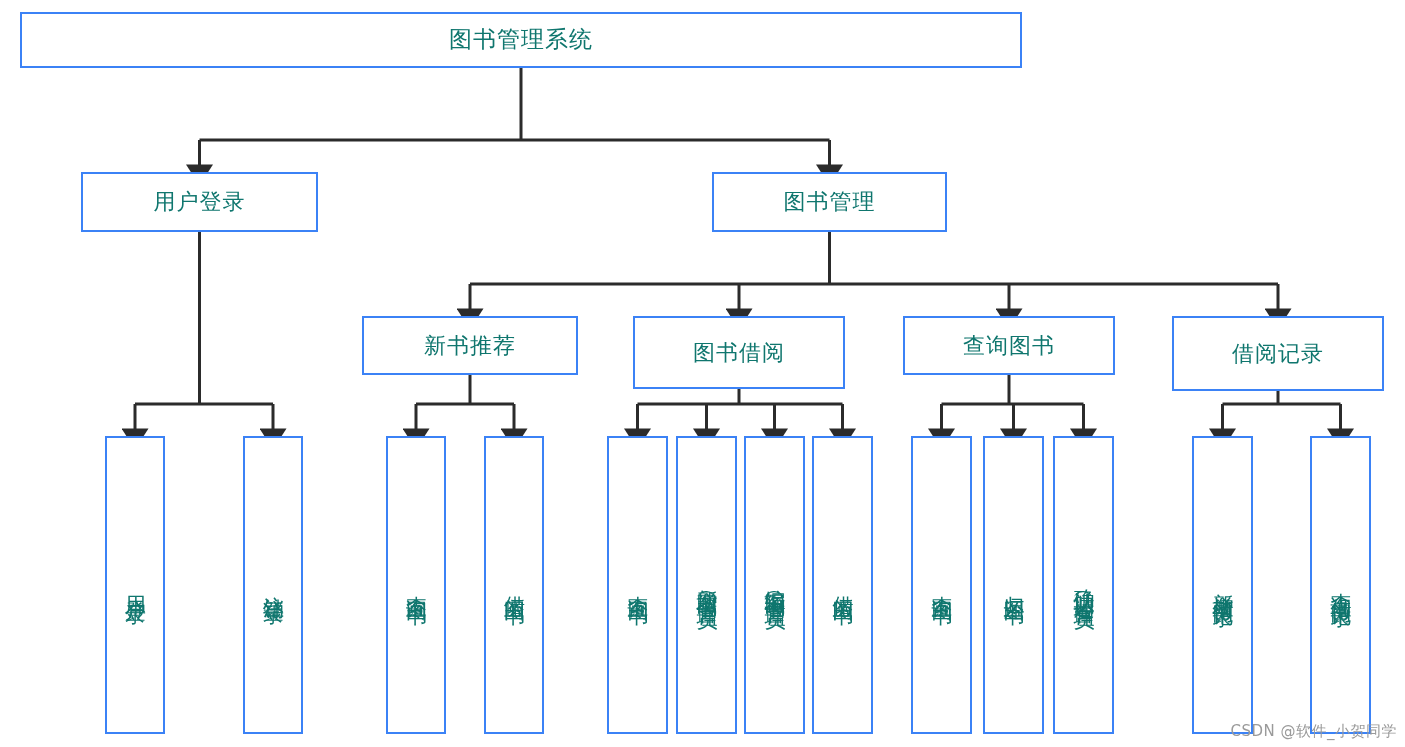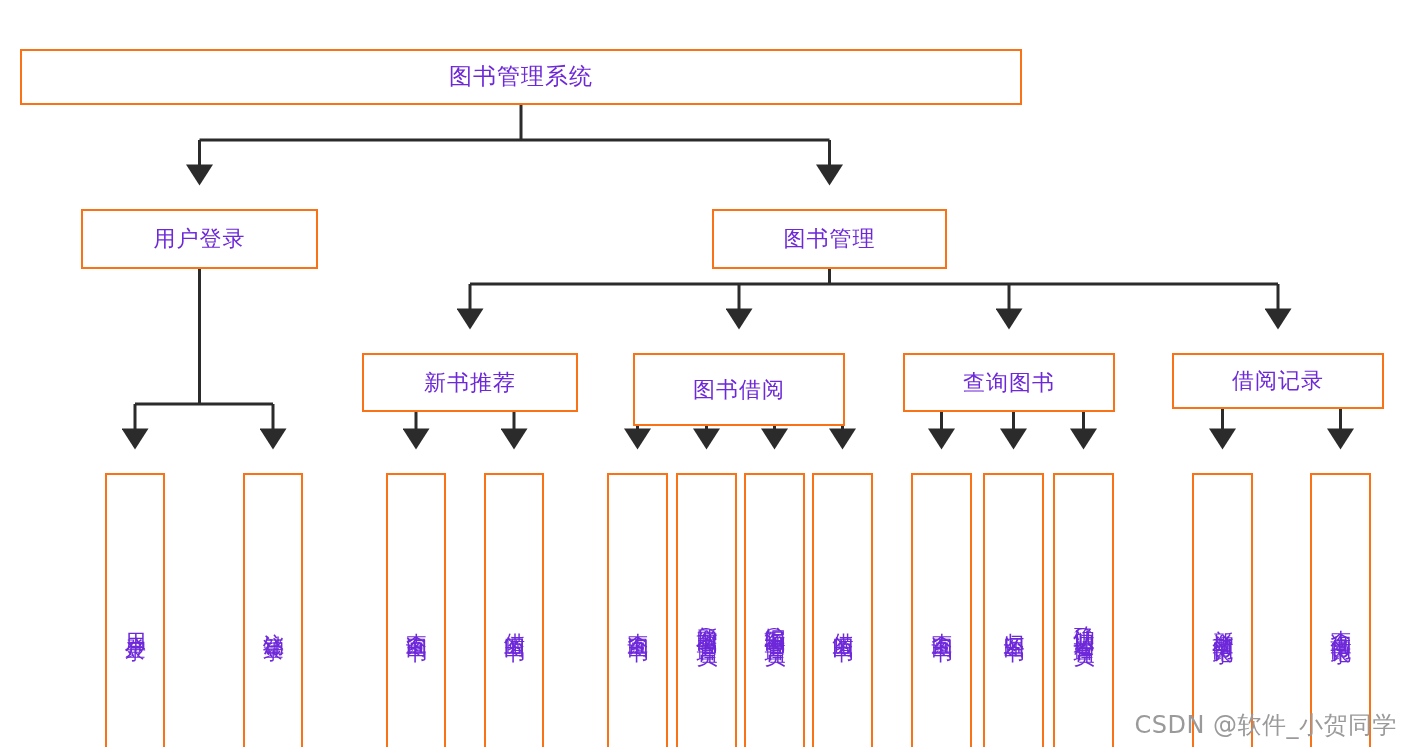--- a/index.html
+++ b/index.html
@@ -23,27 +23,26 @@
     left: 0;
     top: 0;
     width: 1405px;
     height: 747px;
     pointer-events: none;
   }
   .node {
     position: absolute;
     box-sizing: border-box;
     background: #ffffff;
-    border: 2px solid #f97316;
+    border: 2px solid #3b82f6;
     display: flex;
     align-items: center;
     justify-content: center;
-    color: #6d28d9;
+    color: #0f766e;
     z-index: 2;
-    margin-top: 37px;
   }
   .node .lbl {
     display: block;
     text-align: center;
     line-height: 1.18;
   }
   
   .node.h .lbl {
     font-size: 22px;
     letter-spacing: 1px;
@@ -63,21 +62,21 @@
     font-size: 21px;
     line-height: 1.1;
     letter-spacing: 3px;
     white-space: nowrap;
     max-height: 100%;
   }
   #watermark {
     position: absolute;
     right: 8px;
     bottom: 6px;
-    font-size: 24px;
+    font-size: 15px;
     color: #9a9a9a;
     letter-spacing: 0.5px;
     white-space: nowrap;
     z-index: 3;
     font-family: "DejaVu Sans", "Liberation Sans", sans-serif;
     text-align: center;
   }
 </style>
 </head>
 <body>
@@ -140,21 +139,21 @@
 
   <div class="node h" style="left: 362px; top: 316px; width: 216px; height: 59px;">
     <span class="lbl">新书推荐</span>
   </div>
   <div class="node h" style="left: 633px; top: 316px; width: 212px; height: 73px;">
     <span class="lbl">图书借阅</span>
   </div>
   <div class="node h" style="left: 903px; top: 316px; width: 212px; height: 59px;">
     <span class="lbl">查询图书</span>
   </div>
-  <div class="node h" style="left: 1172px; top: 316px; width: 212px; height: 56px;">
+  <div class="node h" style="left: 1172px; top: 316px; width: 212px; height: 75px;">
     <span class="lbl">借阅记录</span>
   </div>
 
   <div class="node v" style="left: 105px; top: 436px; width: 60px; height: 298px;">
     <span class="lbl">用户登录</span>
   </div>
   <div class="node v" style="left: 243px; top: 436px; width: 60px; height: 298px;">
     <span class="lbl">注销登录</span>
   </div>
 

